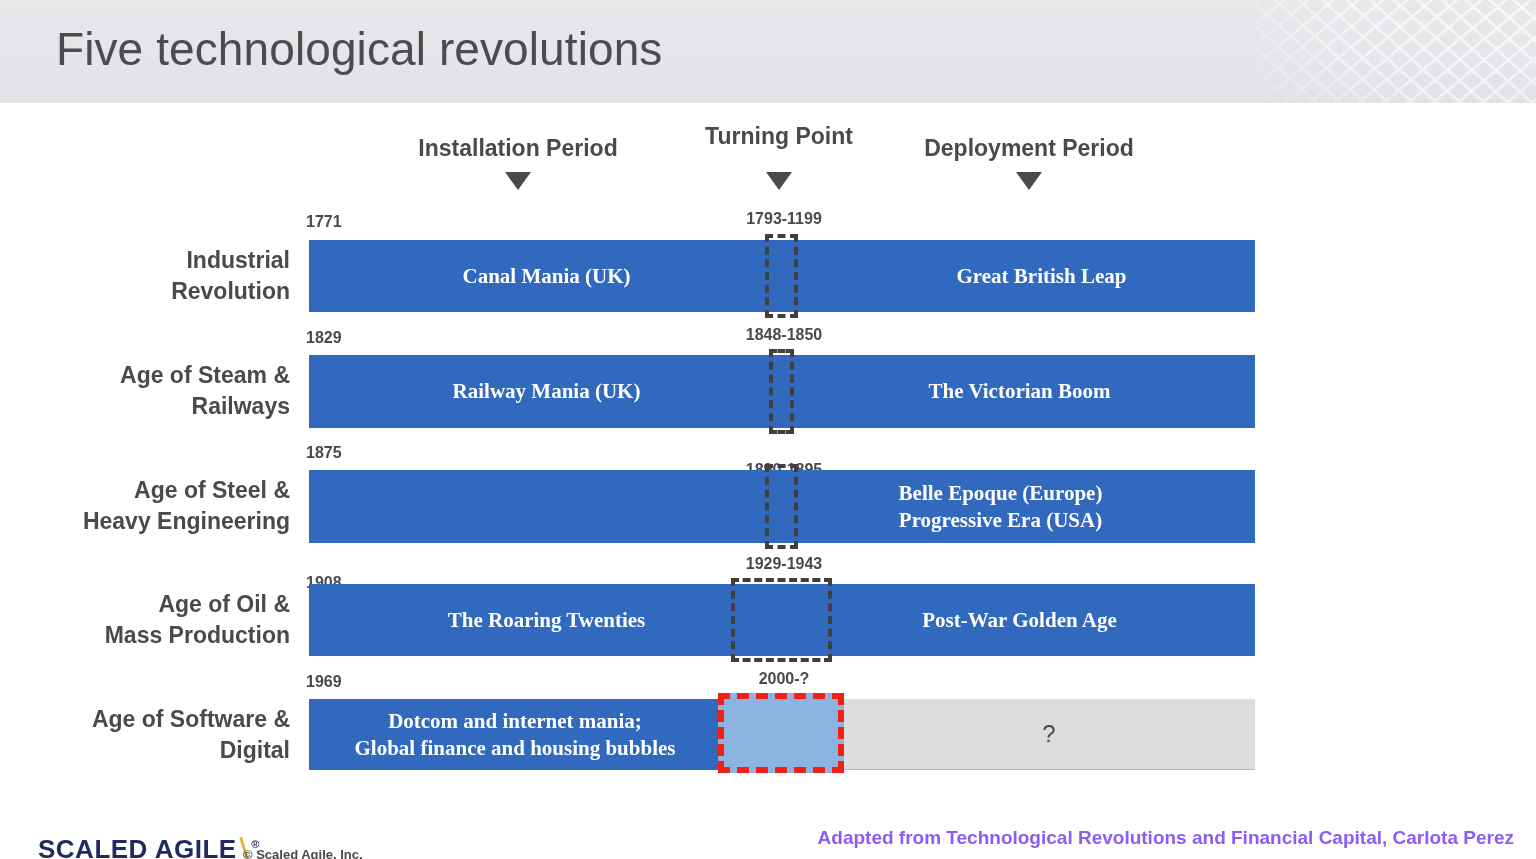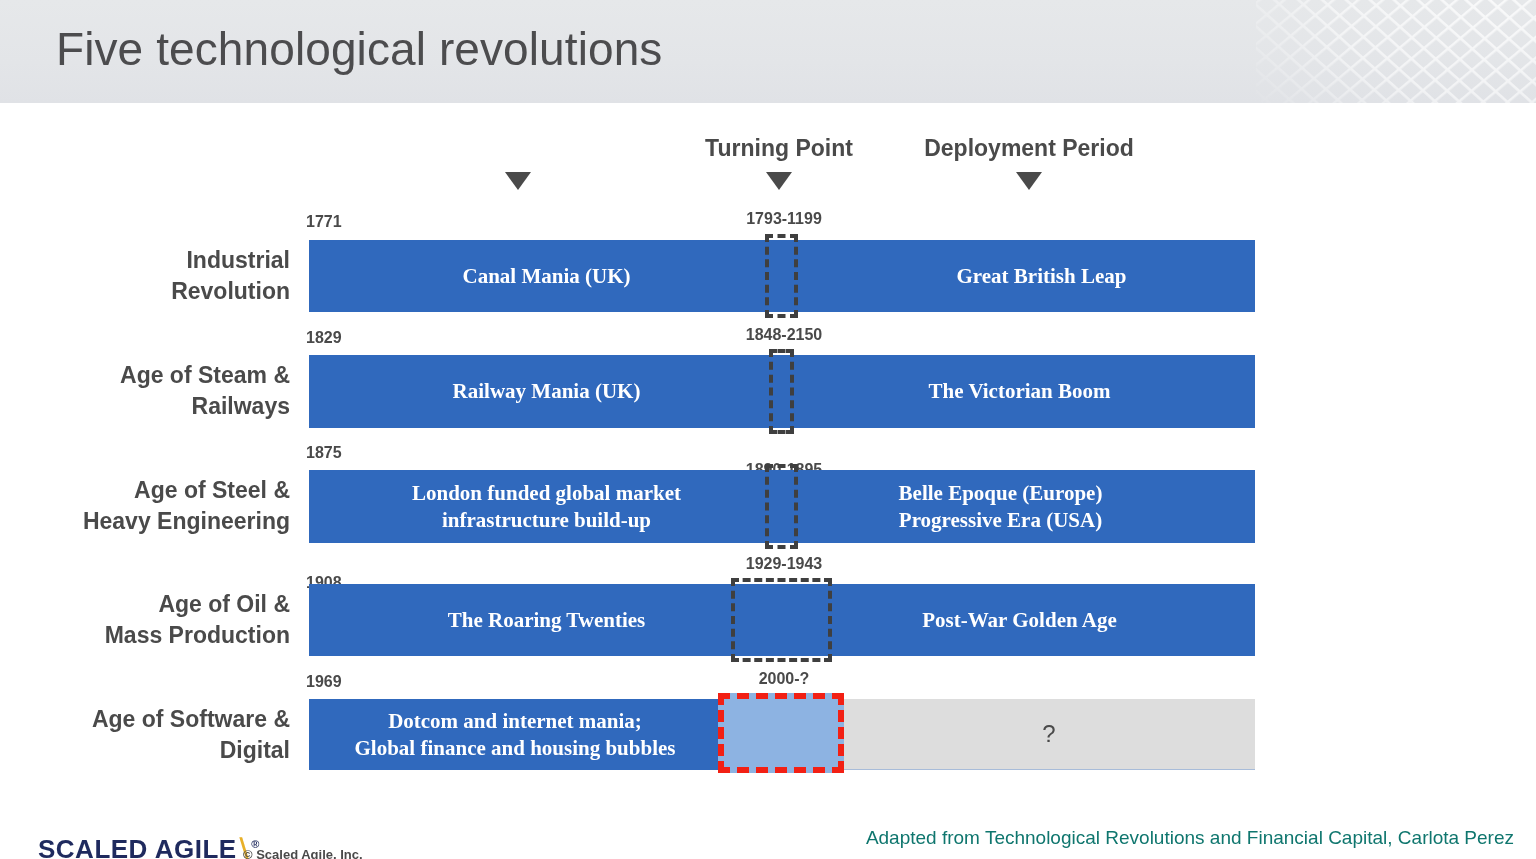--- a/index.html
+++ b/index.html
@@ -87,21 +87,21 @@
   }
   .tp-box-red {
     position: absolute;
     background: #8db3e2;
     border: 6px dashed #f22014;
   }
 
   
   .footer-credit {
     position: absolute; right: 22px; bottom: 10px;
-    font-size: 19px; font-weight: normal; color: #0f766e;
+    font-size: 19px; font-weight: bold; color: #8b5cf6;
     white-space: nowrap;
   }
   .brand {
     position: absolute; left: 38px; bottom: -6px;
     font-size: 26px; font-weight: bold; color: #1f2a5e;
     letter-spacing: 0.5px; white-space: nowrap;
   }
   .brand .tick {
     display: inline-block; color: #e8b028; font-size: 22px;
     transform: skewX(-12deg); margin-left: 1px;
@@ -131,61 +131,60 @@
         </radialGradient>
         <mask id="meshmask">
           <rect width="300" height="200" fill="url(#fade)"></rect>
         </mask>
       </defs>
       <rect width="300" height="200" fill="url(#mesh)" mask="url(#meshmask)"></rect>
     </svg>
     <div class="page-title">Five technological revolutions</div>
   </div>
 
+  <div class="col-head" style="left:518px; top:135px;">Installation Period</div>
   <div class="col-arrow" style="left:518px; top:172px;"></div>
 
-  <div class="col-head" style="left:779px; top:135px;">Turning Point</div>
+  <div class="col-head" style="left:779px; top:123px;">Turning Point</div>
   <div class="col-arrow" style="left:779px; top:172px;"></div>
 
   <div class="col-head" style="left:1029px; top:135px;">Deployment Period</div>
   <div class="col-arrow" style="left:1029px; top:172px;"></div>
 
   <div class="year-start" style="top:213px;">1771</div>
   <div class="year-turn" style="left:784px; top:210px;">1793-1199</div>
   <div class="row-label" style="top:245px;">
     <div>Industrial</div>
     <div>Revolution</div>
   </div>
   <div class="bar" style="top:240px; height:72px;">
     <div class="bar-seg" style="left:0; width:475px;">Canal Mania (UK)</div>
     <div class="bar-seg" style="left:497px; width:471px;">Great British Leap</div>
   </div>
   <div class="tp-box" style="left:765px; top:234px; width:33px; height:84px;"></div>
 
   <div class="year-start" style="top:329px;">1829</div>
-  <div class="year-turn" style="left:784px; top:326px;">1848-2150</div>
+  <div class="year-turn" style="left:784px; top:326px;">1848-1850</div>
   <div class="row-label" style="top:360px;">
     <div>Age of Steam &amp;</div>
     <div>Railways</div>
   </div>
   <div class="bar" style="top:355px; height:73px;">
     <div class="bar-seg" style="left:0; width:475px;">Railway Mania (UK)</div>
     <div class="bar-seg" style="left:475px; width:471px;">The Victorian Boom</div>
   </div>
   <div class="tp-box" style="left:769px; top:349px; width:25px; height:85px;"></div>
 
   <div class="year-start" style="top:444px;">1875</div>
   <div class="year-turn" style="left:784px; top:441px;margin-top:20px;">1890-1895</div>
   <div class="row-label" style="top:475px;">
     <div>Age of Steel &amp;</div>
     <div>Heavy Engineering</div>
   </div>
   <div class="bar" style="top:470px; height:73px;">
-    <div class="bar-seg" style="left:0; width:475px; white-space:pre-line;">London funded global market
-infrastructure build-up</div>
     <div class="bar-seg" style="left:456px; width:471px; white-space:pre-line;">Belle Epoque (Europe)
 Progressive Era (USA)</div>
   </div>
   <div class="tp-box" style="left:765px; top:464px; width:33px; height:85px;"></div>
 
   <div class="year-start" style="top:558px;margin-top:16px;">1908</div>
   <div class="year-turn" style="left:784px; top:555px;">1929-1943</div>
   <div class="row-label" style="top:589px;">
     <div>Age of Oil &amp;</div>
     <div>Mass Production</div>

